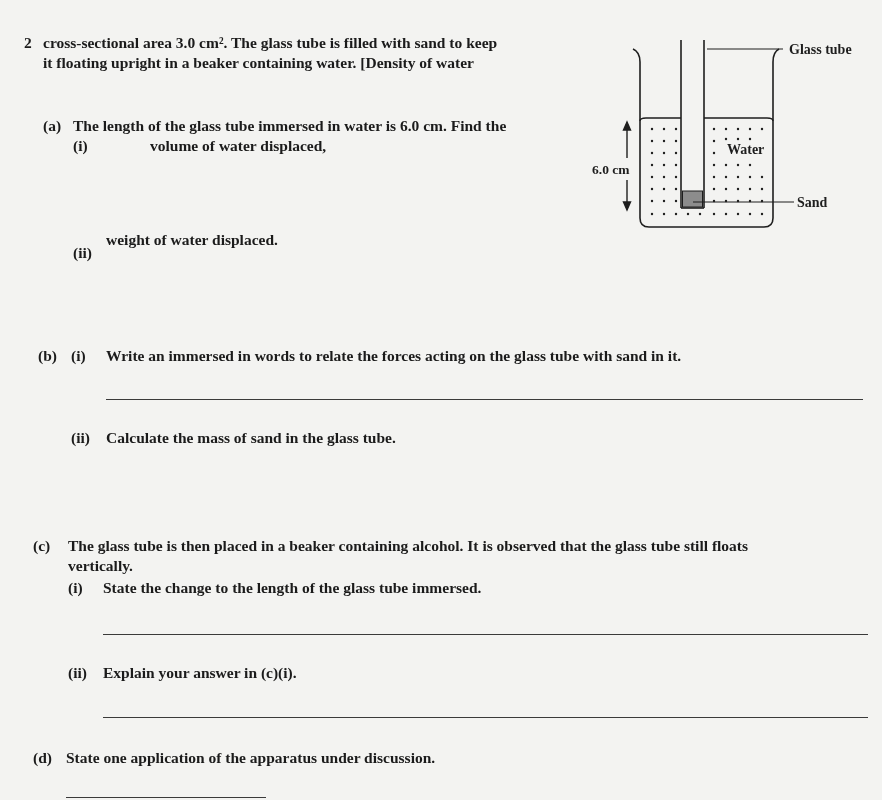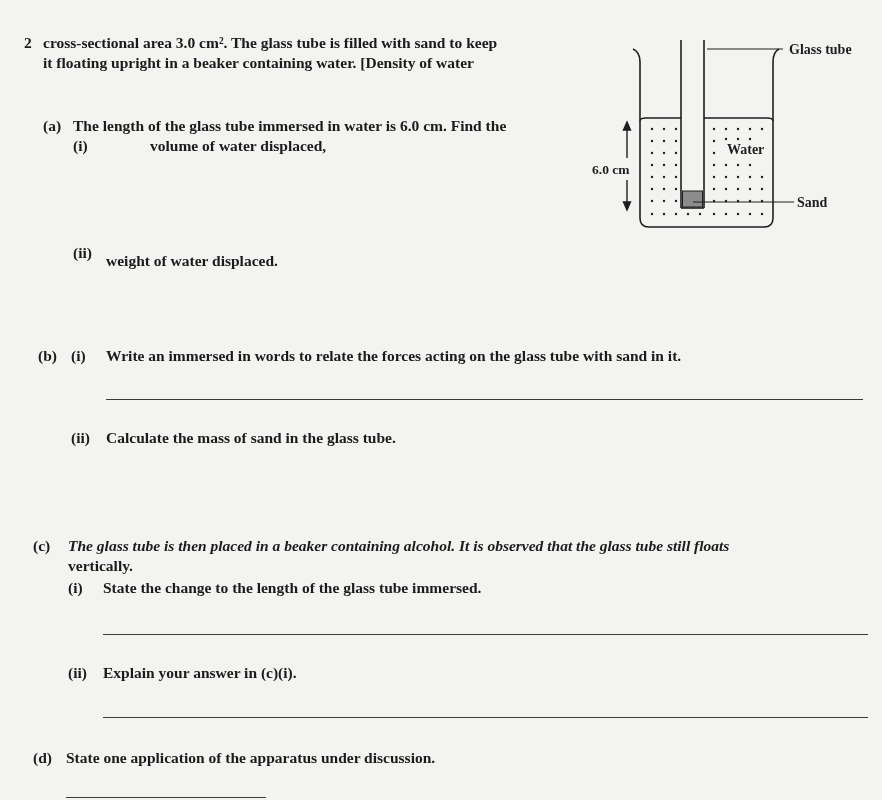--- a/index.html
+++ b/index.html
@@ -26,32 +26,32 @@
   <div class="just">cross-sectional area 3.0 cm². The glass tube is filled with sand to keep</div>
   <div class="just">it floating upright in a beaker containing water. [Density of water</div>
 </div>
 
 <div class="abs bold" style="left:43px; top:117px;">(a)</div>
 <div class="abs bold" style="left:73px; top:117px;">The length of the glass tube immersed in water is 6.0 cm. Find the</div>
 <div class="abs bold" style="left:73px; top:137px;">(i)</div>
 <div class="abs bold" style="left:106px; top:137px;margin-left:44px;">volume of water displaced,</div>
 
 <div class="abs bold" style="left:73px; top:244px;">(ii)</div>
-<div class="abs bold" style="left:106px; top:252px;">weight of water displaced.</div>
+<div class="abs bold" style="left:106px; top:231px;">weight of water displaced.</div>
 
 <div class="abs bold" style="left:38px; top:347px;">(b)</div>
 <div class="abs bold" style="left:71px; top:347px;">(i)</div>
 <div class="abs bold" style="left:106px; top:347px;">Write an immersed in words to relate the forces acting on the glass tube with sand in it.</div>
 <div class="line" style="left:106px; top:399px; width:757px;"></div>
 
 <div class="abs bold" style="left:71px; top:429px;">(ii)</div>
 <div class="abs bold" style="left:106px; top:429px;">Calculate the mass of sand in the glass tube.</div>
 
 <div class="abs bold" style="left:33px; top:537px;">(c)</div>
-<div class="abs bold just" style="left:68px; top:537px; width:804px;font-style:italic;">The glass tube is then placed in a beaker containing alcohol. It is observed that the glass tube still floats</div>
+<div class="abs bold just" style="left:68px; top:537px; width:804px;">The glass tube is then placed in a beaker containing alcohol. It is observed that the glass tube still floats</div>
 <div class="abs bold" style="left:68px; top:557px;">vertically.</div>
 <div class="abs bold" style="left:68px; top:579px;">(i)</div>
 <div class="abs bold" style="left:103px; top:579px;">State the change to the length of the glass tube immersed.</div>
 <div class="line" style="left:103px; top:634px; width:765px;"></div>
 
 <div class="abs bold" style="left:68px; top:664px;">(ii)</div>
 <div class="abs bold" style="left:103px; top:664px;">Explain your answer in (c)(i).</div>
 <div class="line" style="left:103px; top:717px; width:765px;"></div>
 
 <div class="abs bold" style="left:33px; top:749px;">(d)</div>

